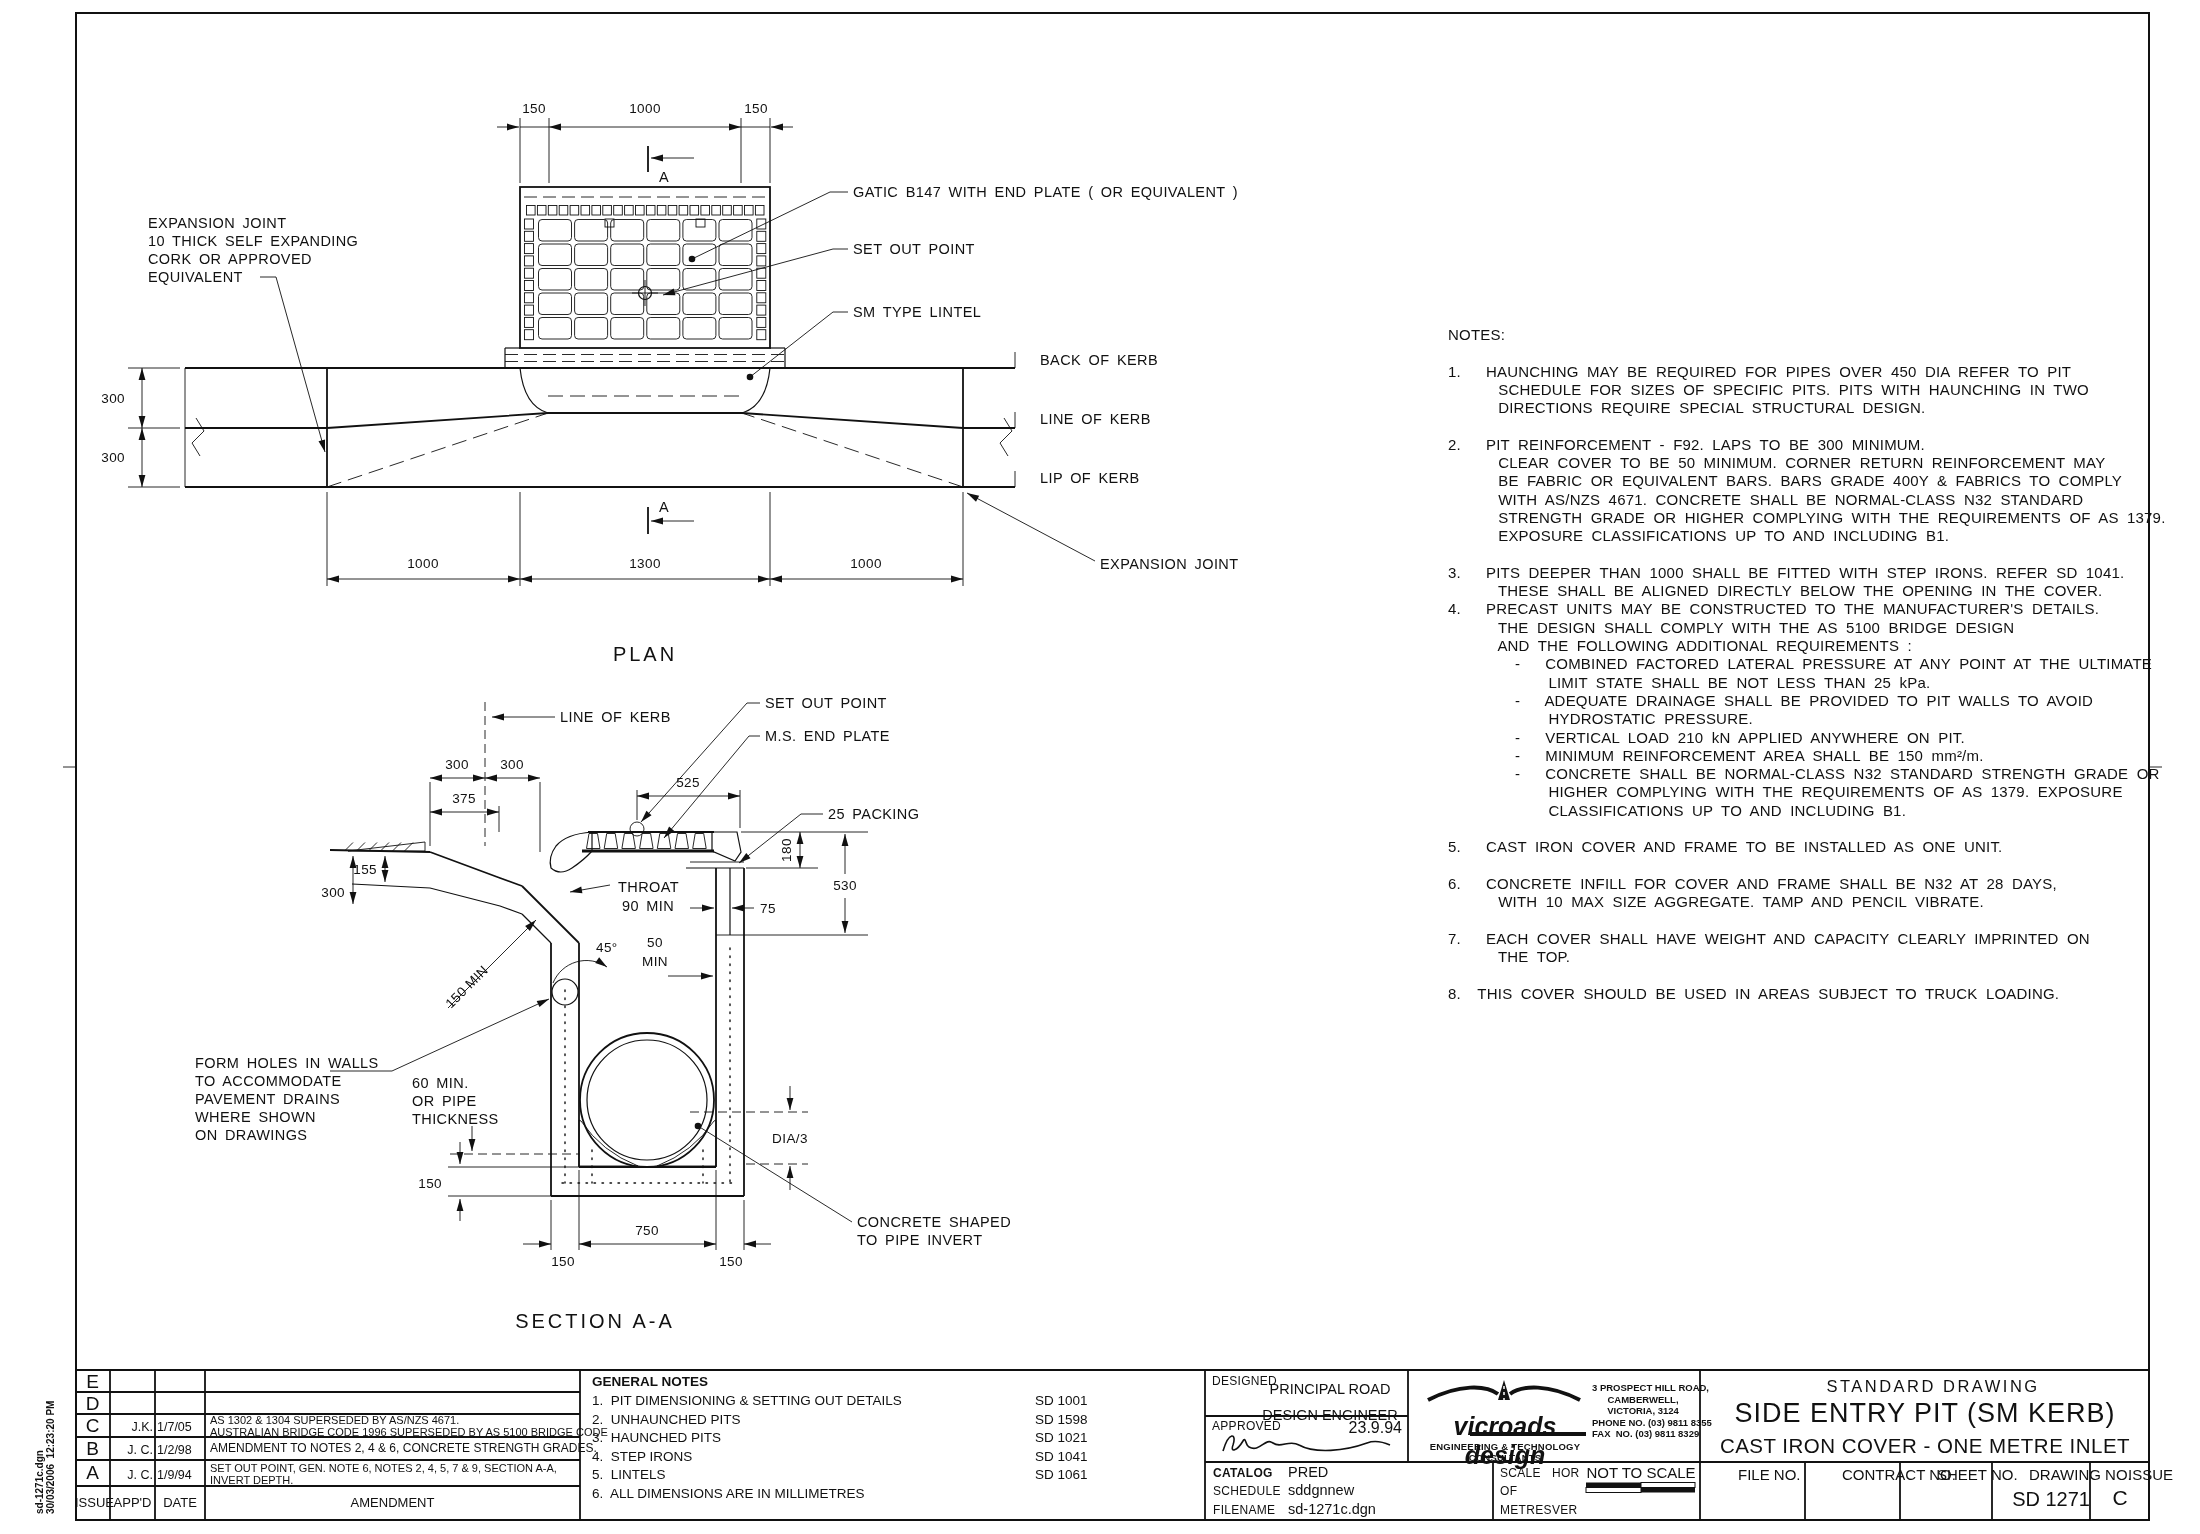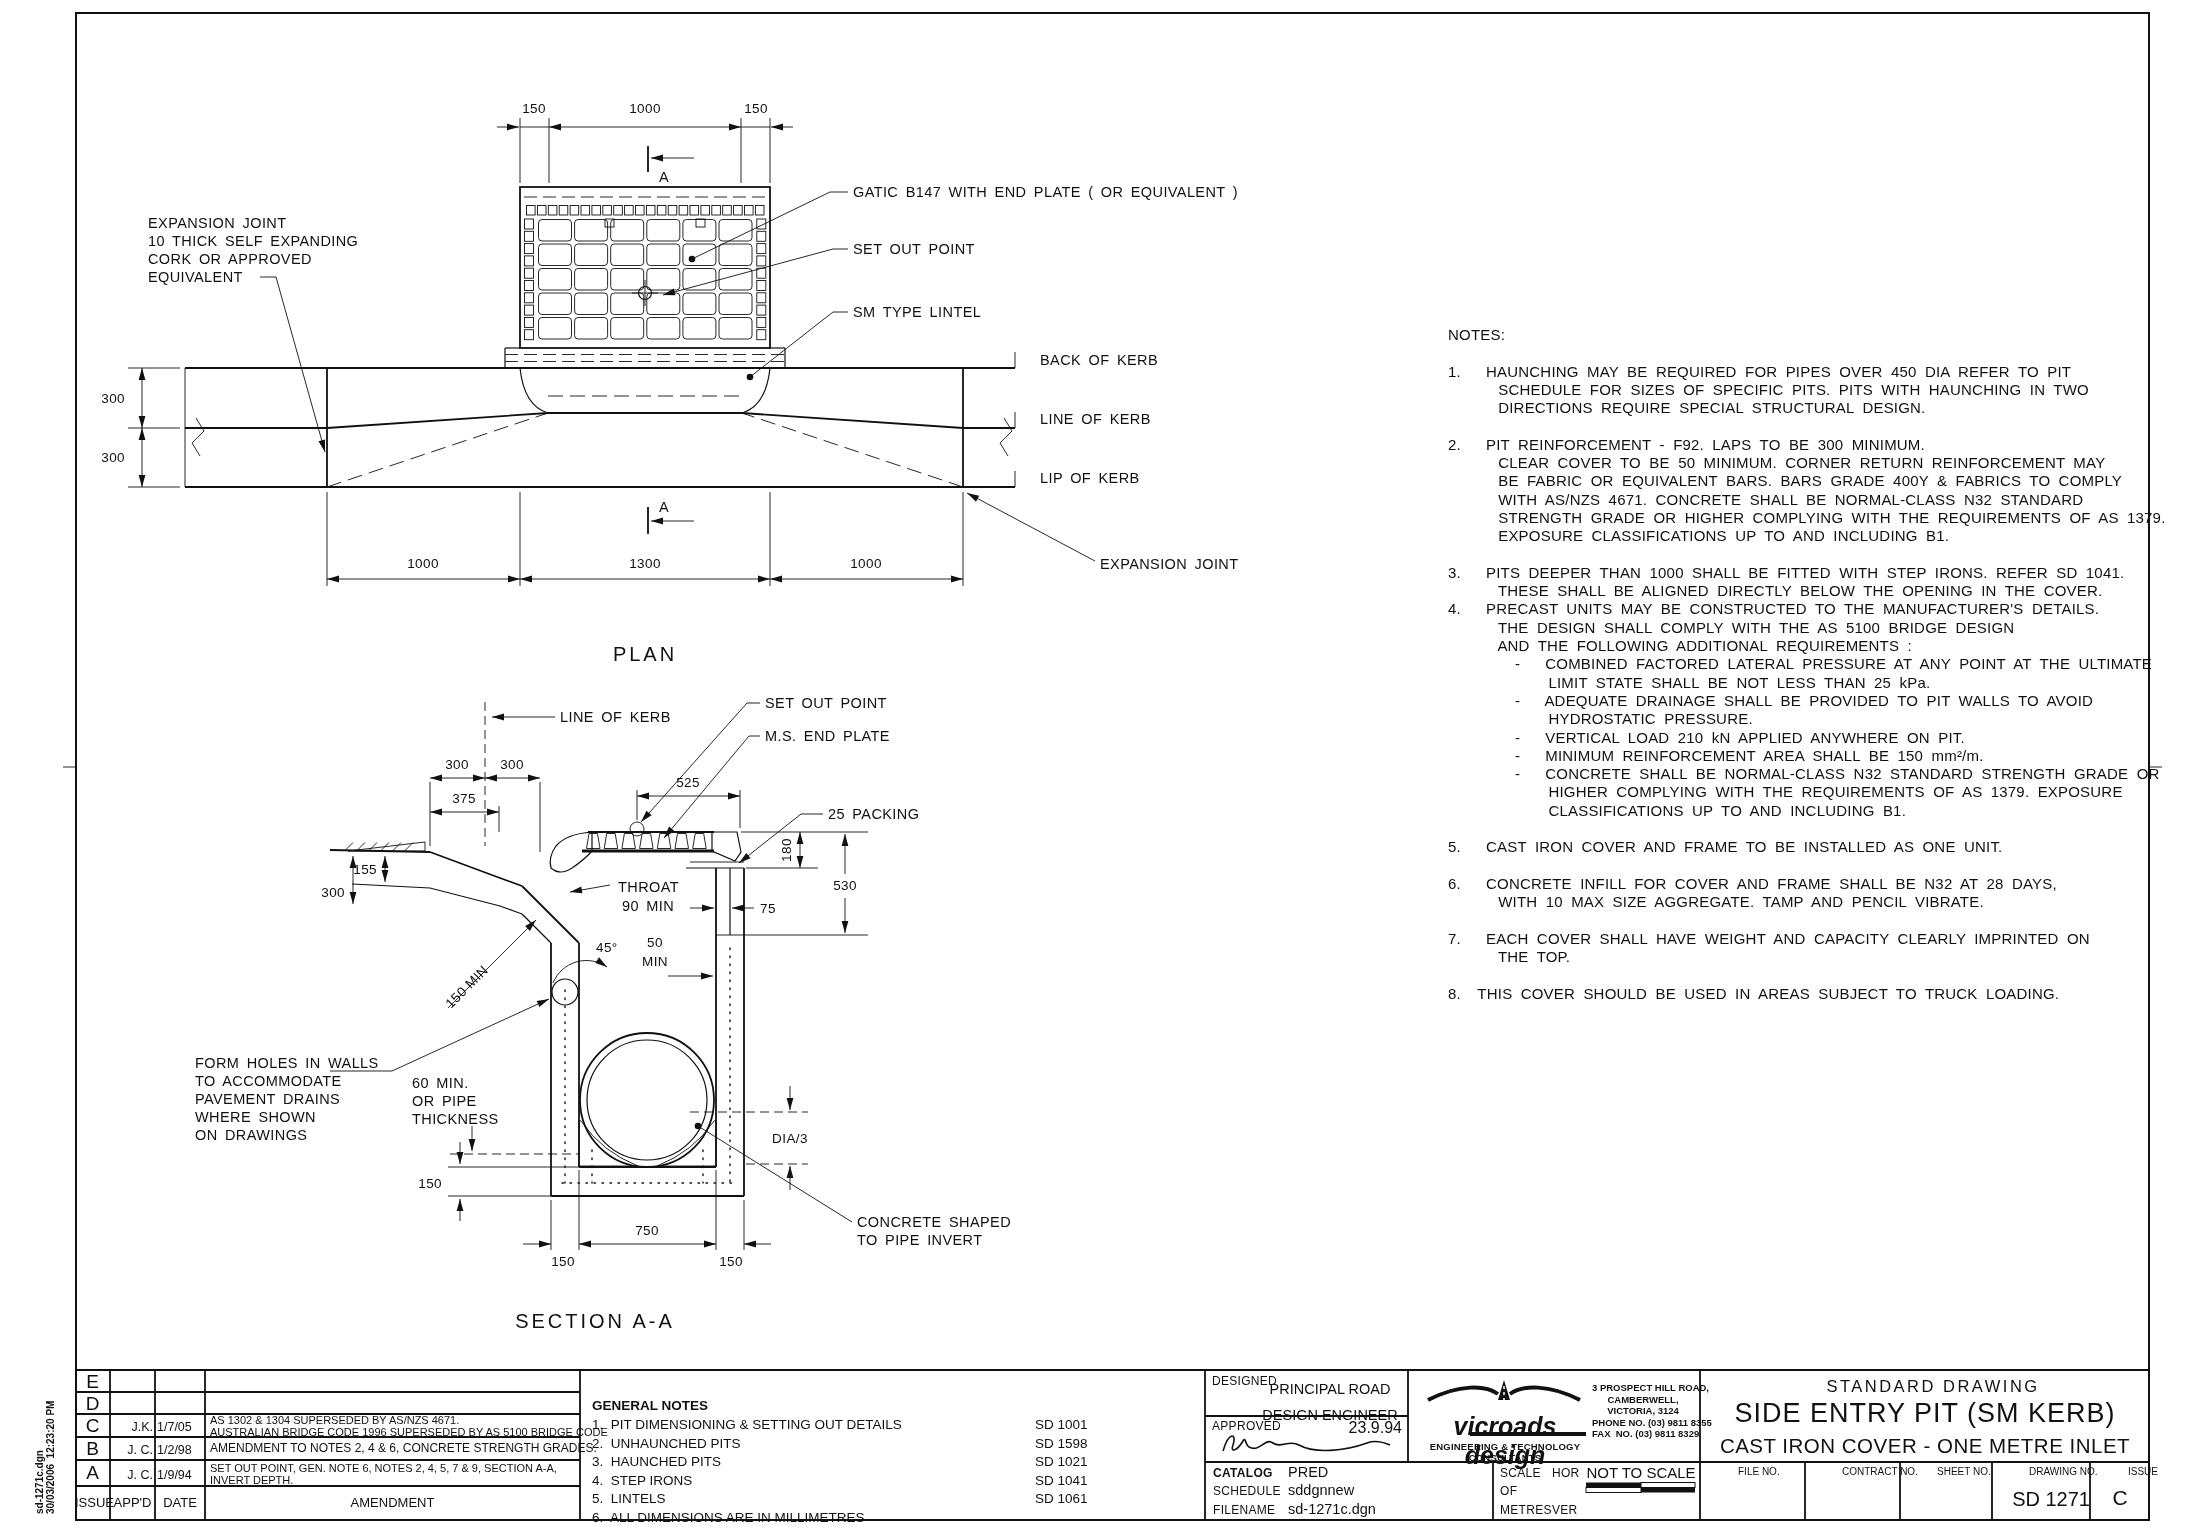--- a/index.html
+++ b/index.html
@@ -20,21 +20,21 @@
   svg .hid{stroke-dasharray:15 7;}
   svg .cl{stroke-dasharray:9 5;stroke-width:0.9px;}
   svg .rb{stroke-dasharray:1.5 6.5;stroke-width:1.4px;stroke-linecap:round;}
   svg .de{marker-end:url(#arw);}
   svg .db{marker-start:url(#arw);marker-end:url(#arw);}
   #notes-block{position:absolute;left:1448px;top:326px;width:700px;
        font-size:15px;line-height:18.3px;white-space:pre;letter-spacing:.2px;word-spacing:4px;}
   .abs{position:absolute;}
   
   .tb-label{font-size:12px;letter-spacing:.3px;}
-  .tb-small{font-size:10px;padding-left:32px;}
+  .tb-small{font-size:15px;padding-left:32px;}
   .am-issue{font-size:19px;text-align:center;}
   .am-cell{font-size:12.5px;}
   .am-amend{font-size:11px;line-height:11.5px;white-space:pre;}
   .gn-item{font-size:13.5px;position:relative;height:18.5px;white-space:pre;}
   .gn-ref{position:absolute;left:443px;top:0;}
   #stamp{position:absolute;left:34px;top:1514px;width:160px;transform:rotate(-90deg);
        transform-origin:top left;font-size:10px;font-weight:bold;line-height:11px;white-space:pre;}
   .ttl1{font-size:16.5px;letter-spacing:2.5px;text-align:center;padding-left:8px;}
   .ttl2{font-size:27px;letter-spacing:1px;text-align:center;}
   .ttl3{font-size:20.5px;letter-spacing:.5px;text-align:center;}
@@ -498,21 +498,21 @@
   <div class="abs am-amend" style="left:210px;top:1443px;width:368px;font-size:12px;">AMENDMENT TO NOTES 2, 4 &amp; 6, CONCRETE STRENGTH GRADES.</div>
   <div class="abs am-amend" style="left:210px;top:1463px;width:368px;">SET OUT POINT, GEN. NOTE 6, NOTES 2, 4, 5, 7 &amp; 9, SECTION A-A,
 INVERT DEPTH.</div>
   <div class="abs" style="left:75px;top:1495px;width:35px;text-align:center;font-size:13px;">ISSUE</div>
   <div class="abs" style="left:110px;top:1495px;width:45px;text-align:center;font-size:13px;">APP'D</div>
   <div class="abs" style="left:155px;top:1495px;width:50px;text-align:center;font-size:13px;">DATE</div>
   <div class="abs" style="left:205px;top:1495px;width:375px;text-align:center;font-size:13px;">AMENDMENT</div>
 </div>
 
 <div class="abs" style="left:592px;top:1374px;width:600px;">
-  <div style="font-size:13.5px;font-weight:bold;margin-bottom:4px;margin-top:24px;">GENERAL NOTES</div>
+  <div style="font-size:13.5px;font-weight:bold;margin-bottom:4px;">GENERAL NOTES</div>
   <div class="gn-item"><span>1.  PIT DIMENSIONING &amp; SETTING OUT DETAILS</span><span class="gn-ref">SD 1001</span></div>
   <div class="gn-item"><span>2.  UNHAUNCHED PITS</span><span class="gn-ref">SD 1598</span></div>
   <div class="gn-item"><span>3.  HAUNCHED PITS</span><span class="gn-ref">SD 1021</span></div>
   <div class="gn-item"><span>4.  STEP IRONS</span><span class="gn-ref">SD 1041</span></div>
   <div class="gn-item"><span>5.  LINTELS</span><span class="gn-ref">SD 1061</span></div>
   <div class="gn-item"><span>6.  ALL DIMENSIONS ARE IN MILLIMETRES</span></div>
 </div>
 
 <div>
   <div class="abs tb-label" style="left:1212px;top:1374px;">DESIGNED</div>

